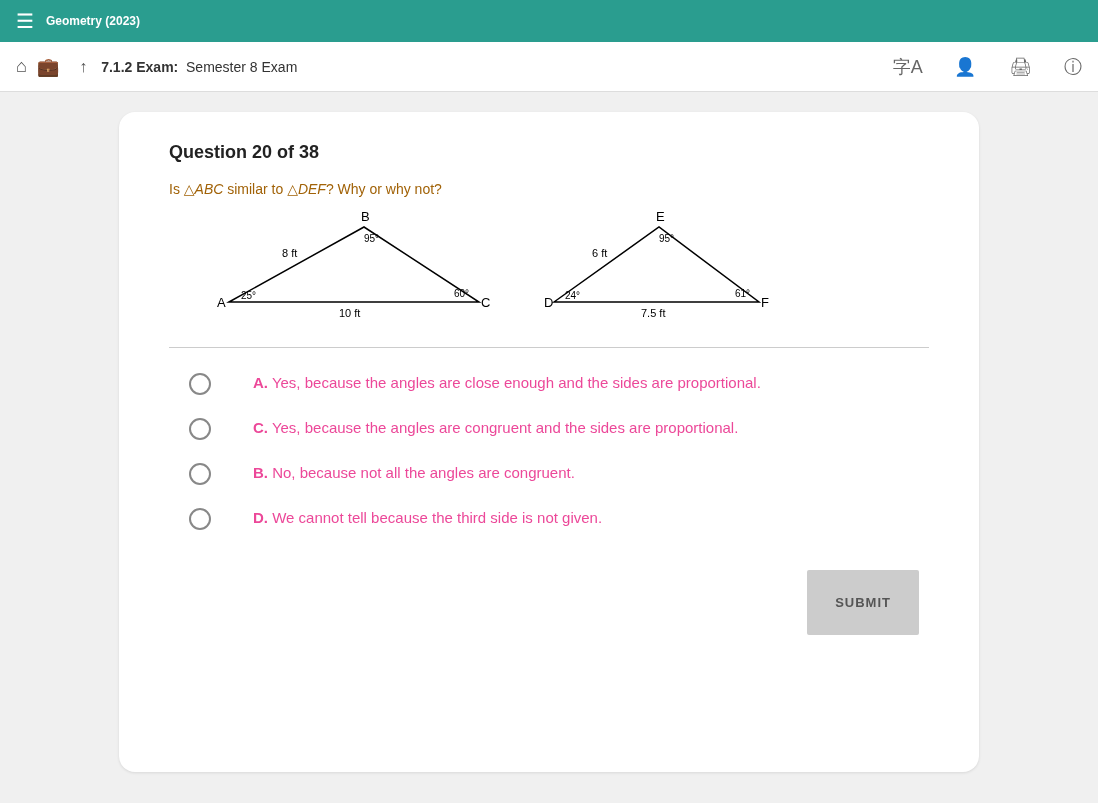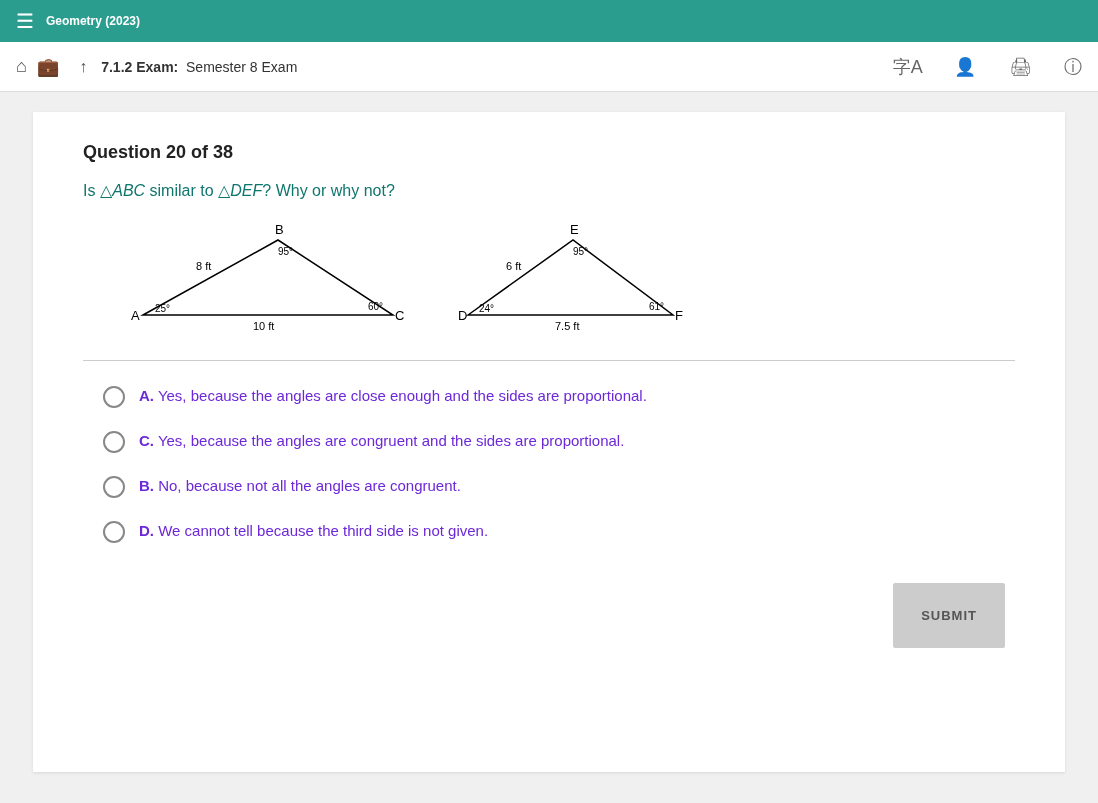--- a/index.html
+++ b/index.html
@@ -74,38 +74,38 @@
     .sub-bar-icon {
       cursor: pointer;
       color: #666;
       font-size: 18px;
     }
 
     
     .main-content {
       background: white;
       margin: 20px auto;
-      width: 1032px;
+      width: 860px;
       min-height: 660px;
       padding: 30px 50px;
-      border-radius: 0;
+      border-radius: 16px;
       box-shadow: 0 1px 3px rgba(0,0,0,0.1);
     }
 
     .question-header {
       font-size: 18px;
       font-weight: bold;
       margin-bottom: 18px;
       color: #222;
     }
 
     .question-text {
-      font-size: 16px;
-      color: #0f766e;
-      margin-bottom: 20px;
+      font-size: 14px;
+      color: #a16207;
+      margin-bottom: 10px;
     }
 
     
     .diagram-container {
       display: flex;
       align-items: flex-end;
       margin-bottom: 20px;
     }
 
     .diagram-svg {
@@ -141,22 +141,23 @@
       border-radius: 50%;
       border: 2px solid #888;
       flex-shrink: 0;
       margin-top: 1px;
       background: white;
       cursor: pointer;
     }
 
     .answer-text {
       font-size: 15px;
-      color: #6d28d9;
+      color: #ec4899;
       line-height: 1.5;
+      margin-left: 28px;
     }
 
     .answer-text .choice-letter {
       font-weight: bold;
     }
 
     
     .submit-row {
       display: flex;
       justify-content: flex-end;

